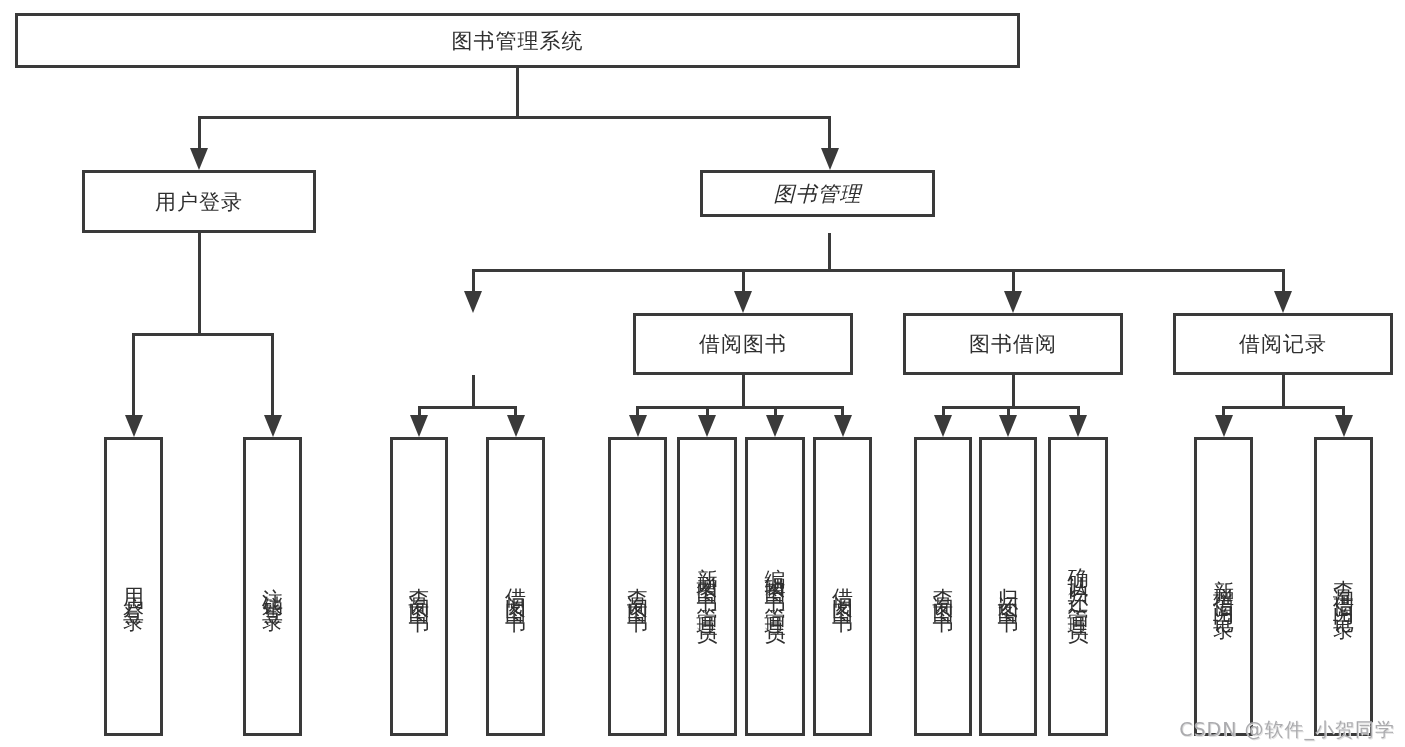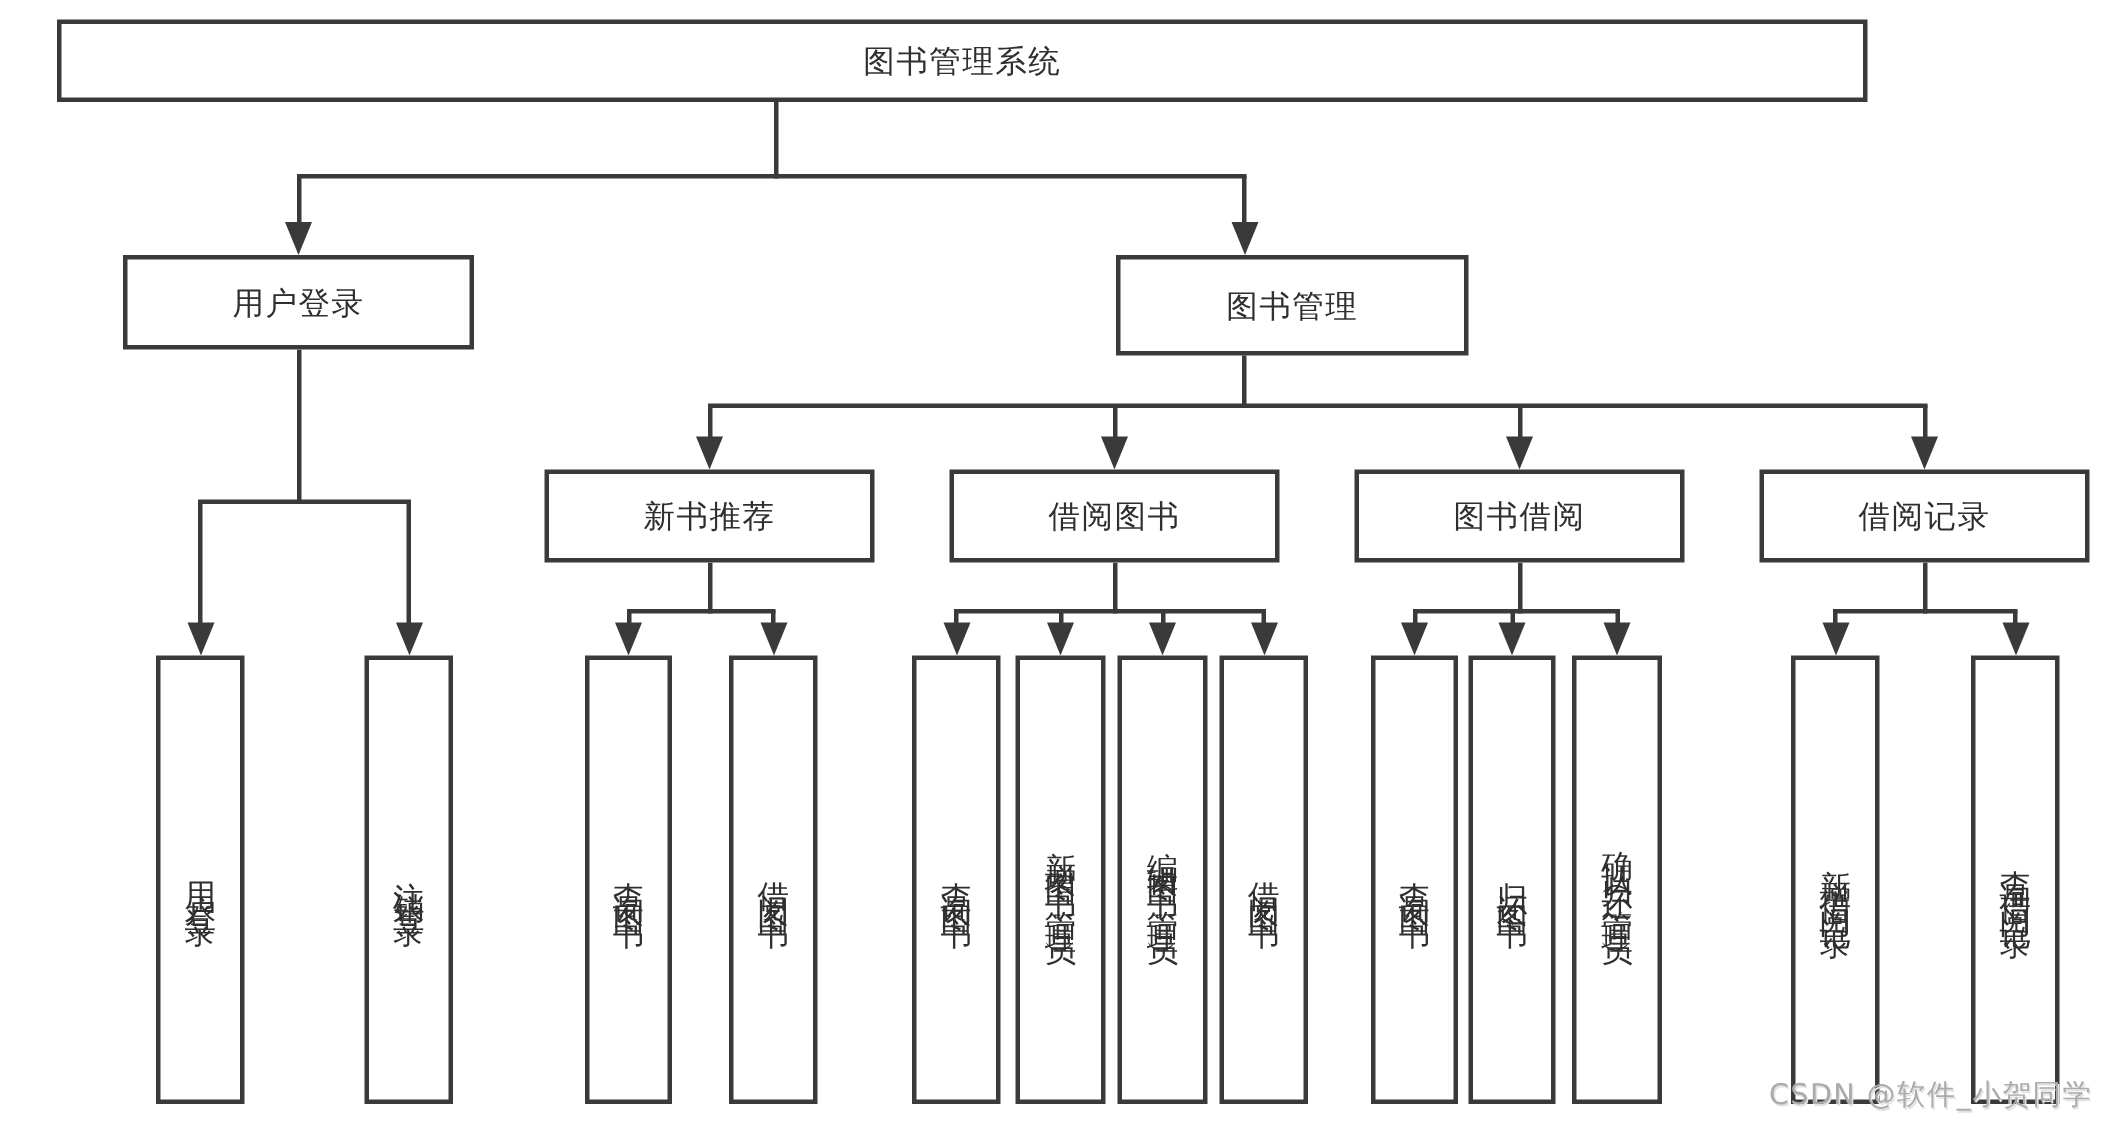--- a/index.html
+++ b/index.html
@@ -30,24 +30,23 @@
     position:absolute; right:10px; bottom:4px;
     font-size:19px; color:#ababae; letter-spacing:1px;
     text-shadow:1px 1px 0 #e2e2e2; z-index:5;
   }
 </style>
 </head>
 <body>
 
 <div class="canvas">
   <div class="watermark">CSDN @软件_小贺同学</div>
-<div class="box" style="left: 15px; top: 13px; width: 1207px; height: 55px; margin-left: 23px;">图书管理系统</div>
+<div class="box" style="left: 15px; top: 13px; width: 1005px; height: 55px;">图书管理系统</div>
     <div class="box" style="left: 82px; top: 170px; width: 234px; height: 63px;">用户登录</div>
-    <div class="box" style="left: 744px; top: 170px; width: 235px; height: 67px;">图书管理</div>
-    <div class="box" style="left: 363px; top: 313px; width: 220px; height: 62px;">新书推荐</div>
+    <div class="box" style="left: 700px; top: 170px; width: 235px; height: 47px; font-style: italic;">图书管理</div>
     <div class="box" style="left: 633px; top: 313px; width: 220px; height: 62px;">借阅图书</div>
     <div class="box" style="left: 903px; top: 313px; width: 220px; height: 62px;">图书借阅</div>
     <div class="box" style="left: 1173px; top: 313px; width: 220px; height: 62px;">借阅记录</div>
     <div class="box v" style="left: 104px; top: 437px; width: 59px; height: 299px;">用户登录</div>
     <div class="box v" style="left: 243px; top: 437px; width: 59px; height: 299px;">注销登录</div>
     <div class="box v" style="left: 390px; top: 437px; width: 58px; height: 299px;">查询图书</div>
     <div class="box v" style="left: 486px; top: 437px; width: 59px; height: 299px;">借阅图书</div>
     <div class="box v" style="left: 608px; top: 437px; width: 59px; height: 299px;">查询图书</div>
     <div class="box v" style="left: 677px; top: 437px; width: 60px; height: 299px;">新增图书（管理员）</div>
     <div class="box v" style="left: 745px; top: 437px; width: 60px; height: 299px;">编辑图书（管理员）</div>

